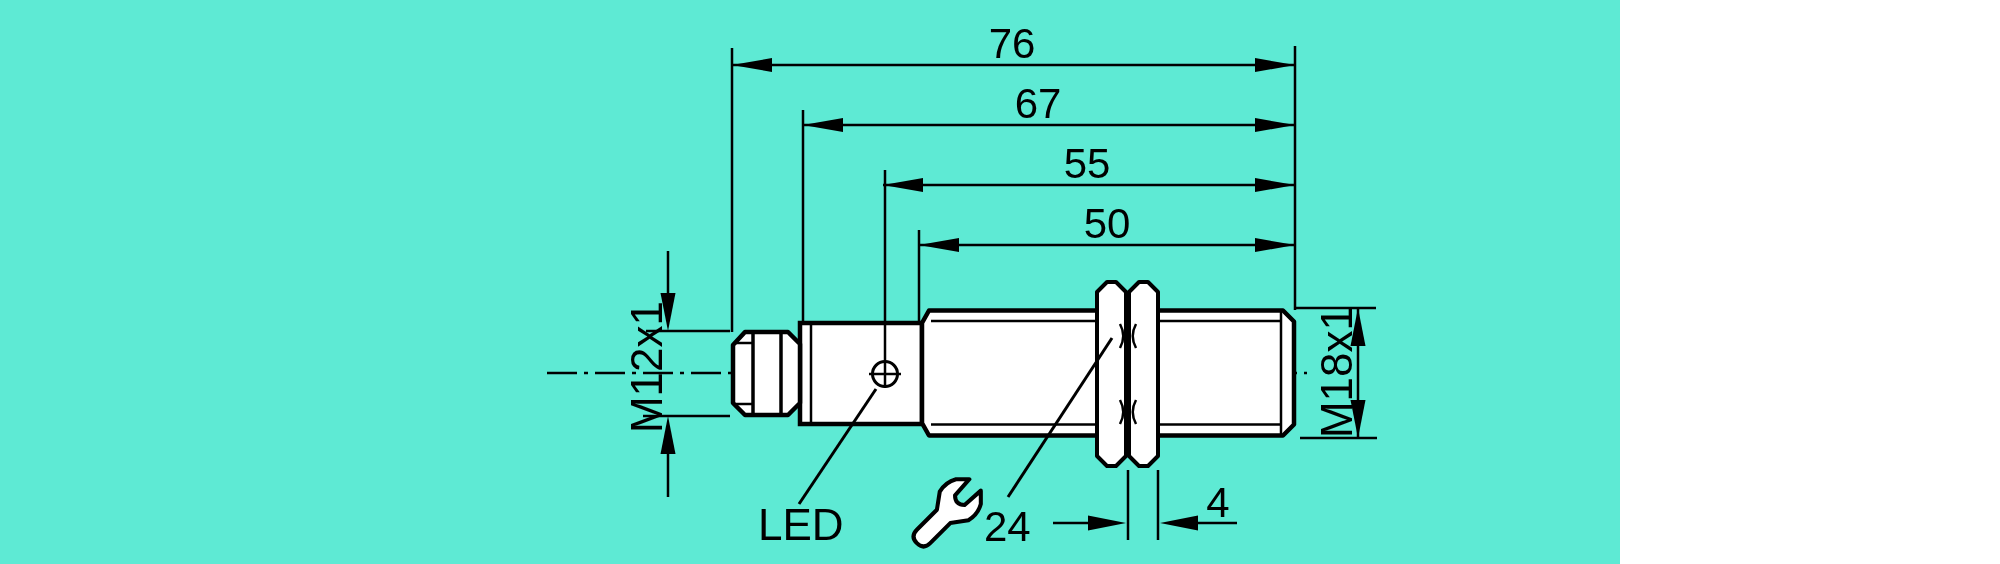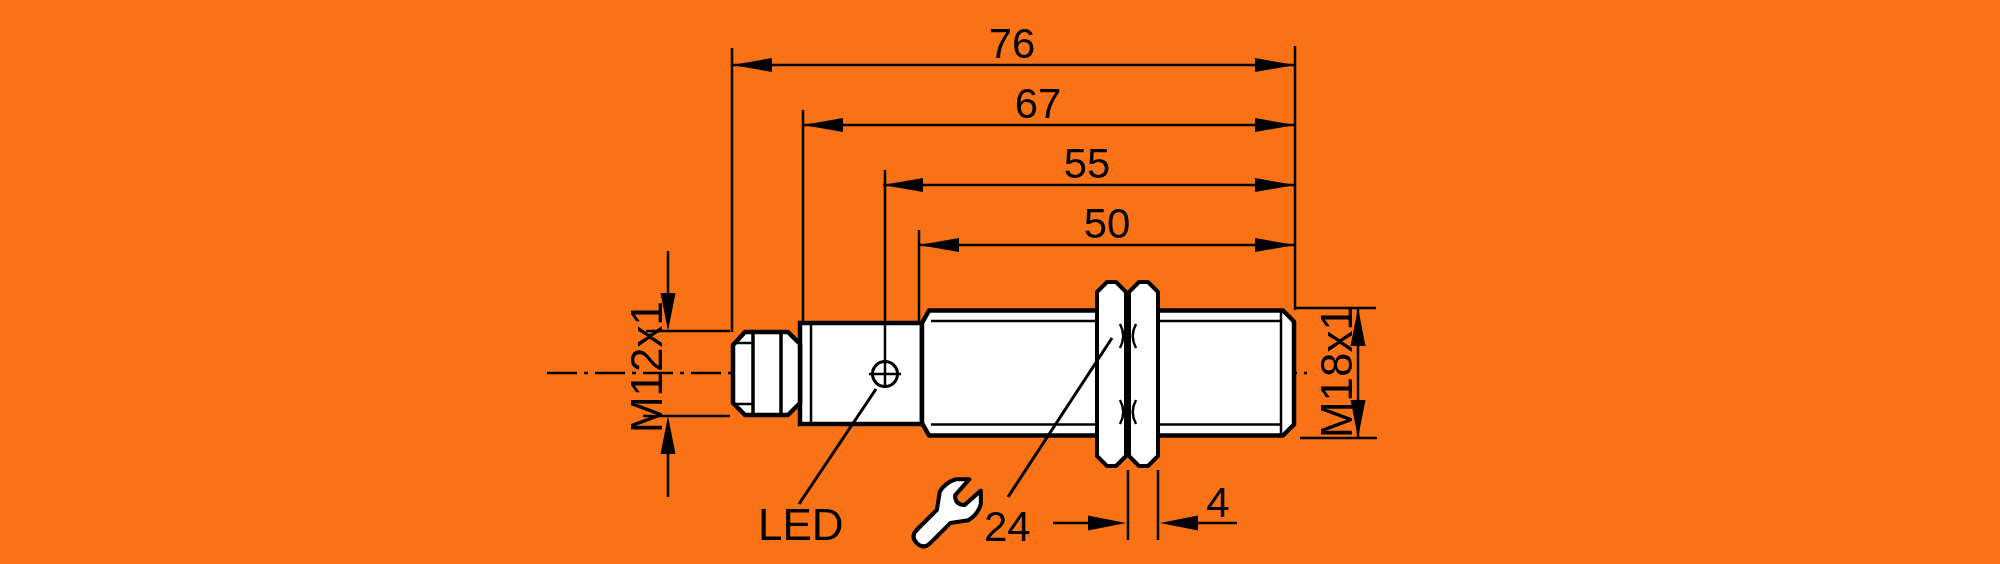--- a/index.html
+++ b/index.html
@@ -1,16 +1,16 @@
 <!DOCTYPE html>
 <html><head>
 <meta charset="utf-8">
 <style>
   html,body{margin:0;padding:0;background:#ffffff;}
-  .stage{width:2000px;height:564px;background:#f97316;position:relative;overflow:hidden;}
+  .stage{width:1620px;height:564px;background:#5eead4;position:relative;overflow:hidden;}
   svg text{font-family:"Liberation Sans","DejaVu Sans",sans-serif;fill:#000;}
   .dimtxt{font-size:42px;}
   .rottxt{font-size:44px;}
   .ledtxt{font-size:44px;}
 </style>
 </head>
 <body>
 
 <div class="stage">
 <svg width="2000" height="564" viewBox="0 0 2000 564">

